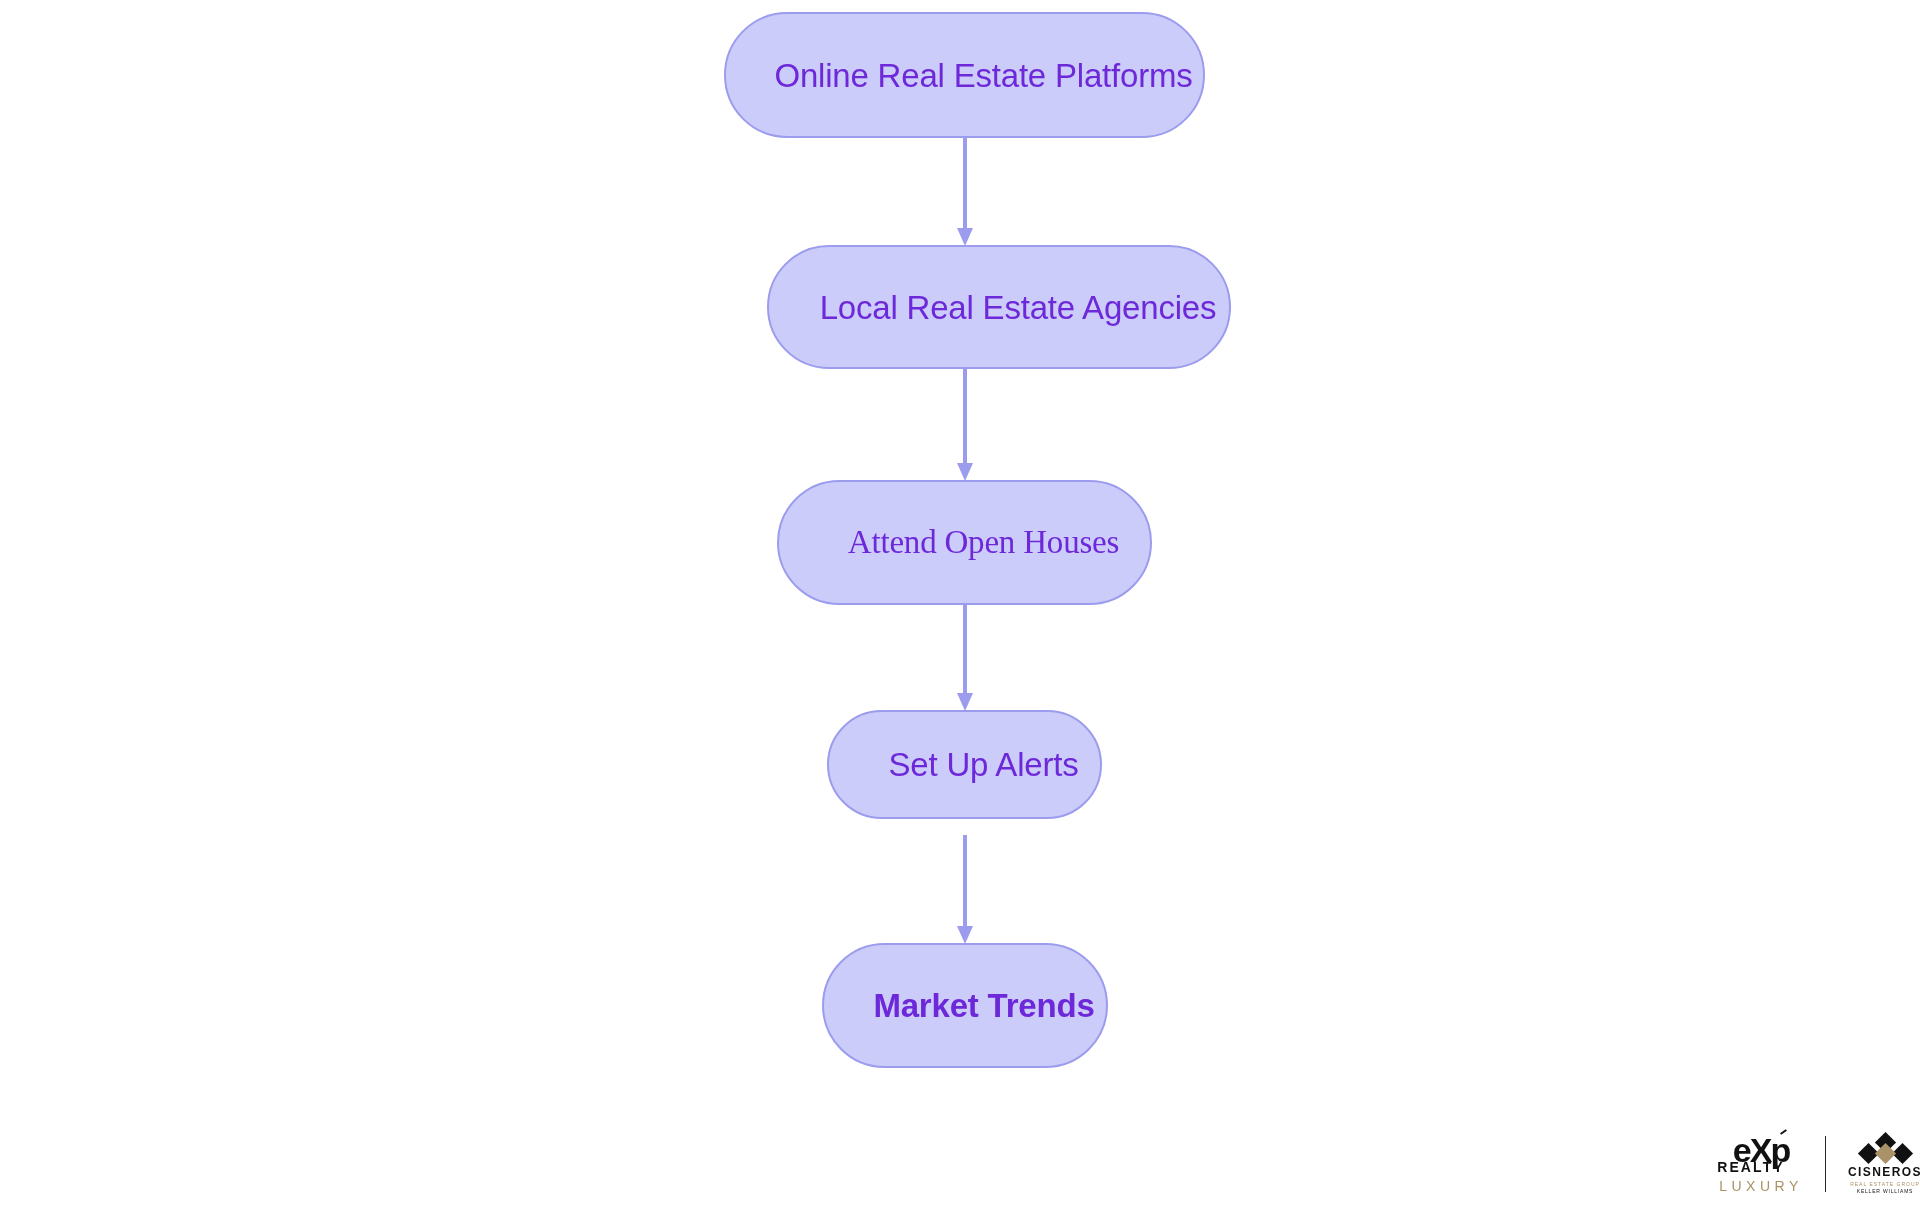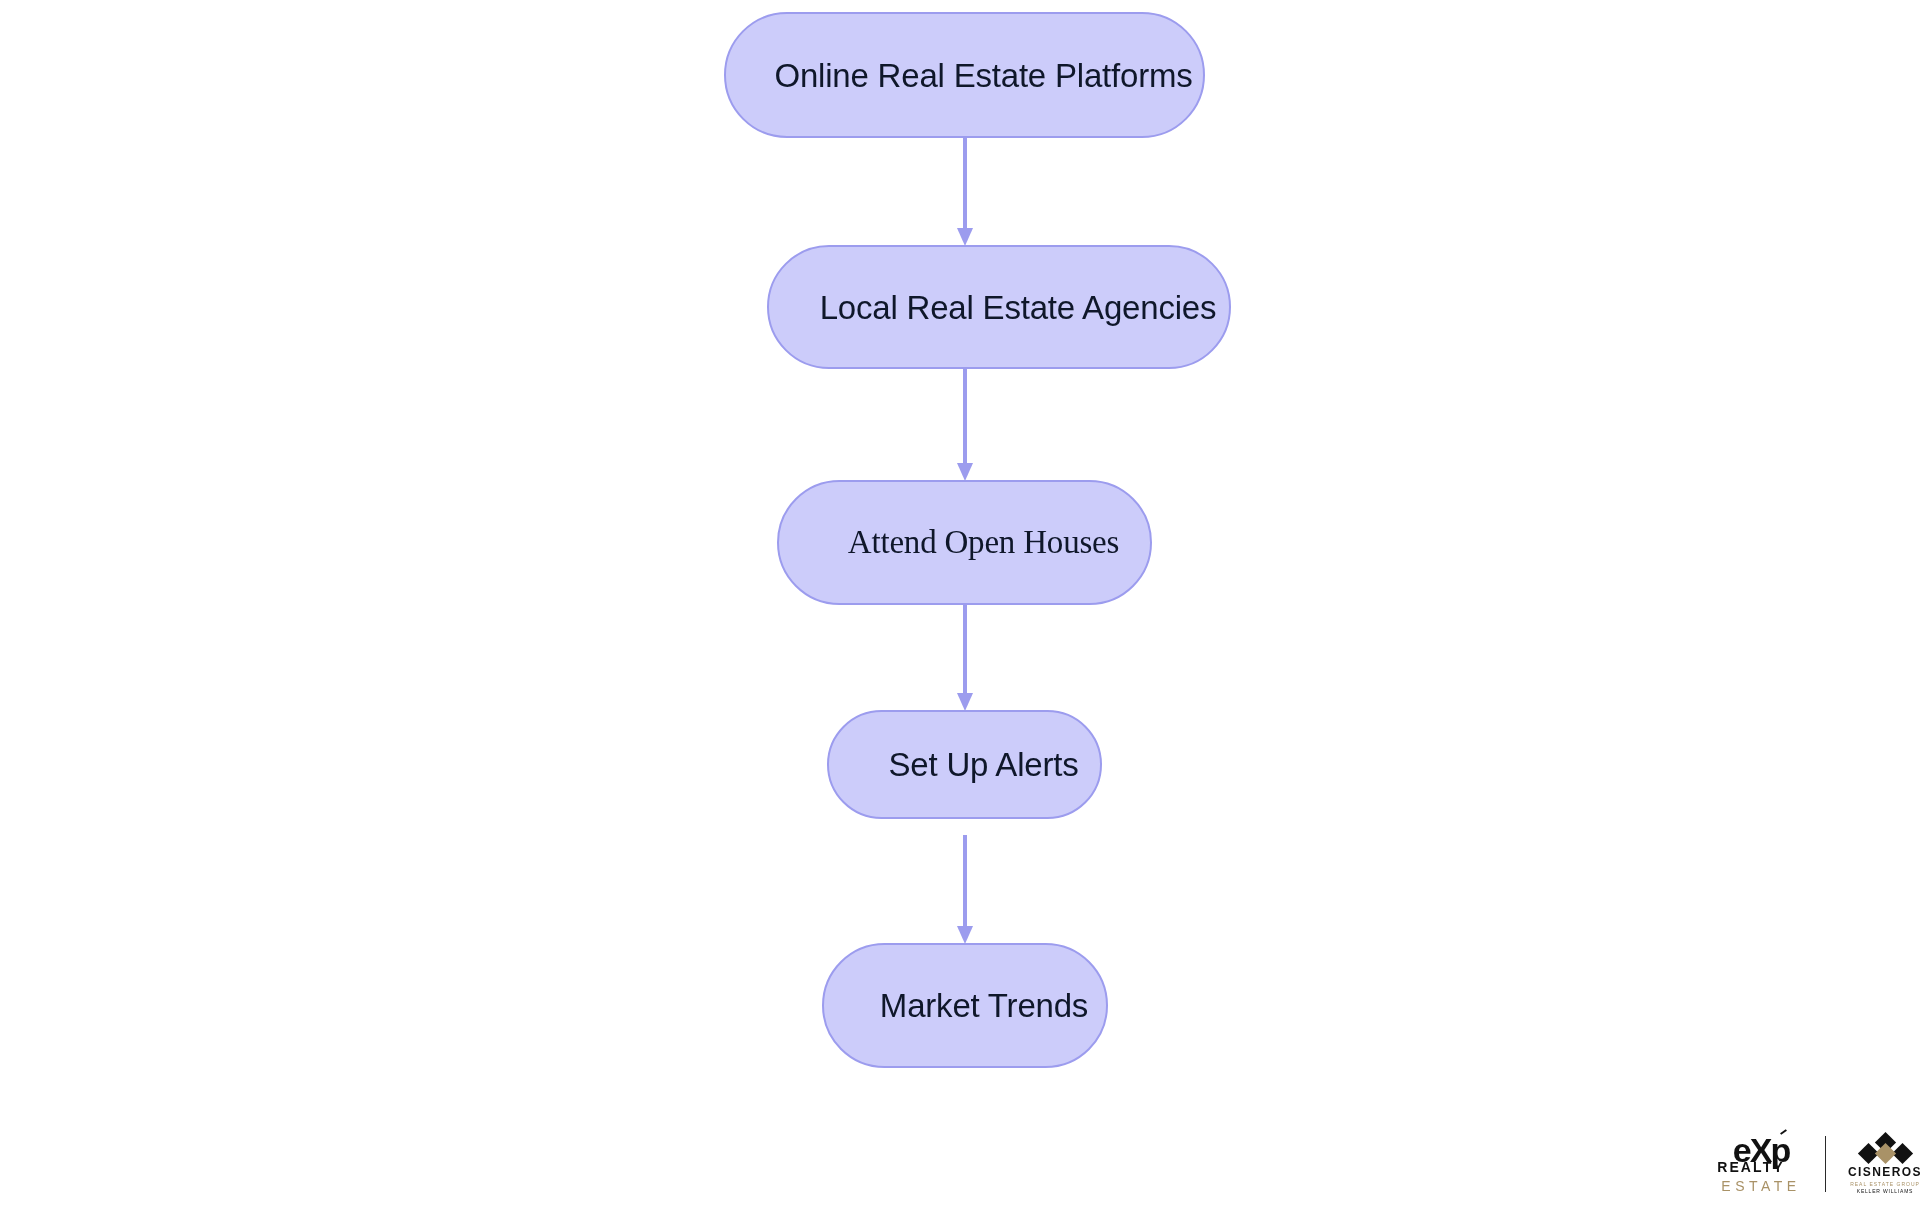--- a/index.html
+++ b/index.html
@@ -31,30 +31,30 @@
     border-radius: 999px;
     color: #2b2bd4;
     font-family: "Liberation Sans", sans-serif;
     font-size: 33px;
     font-weight: 400;
     letter-spacing: -0.2px;
     white-space: nowrap;
     user-select: none;
   }
   .node-label {
-    color: #0f172a;
+    color: #6d28d9;
     line-height: 1;
     margin-left: 38px;
   }
 
   .node-1 { left: 724px; top: 12px;  width: 481px; height: 126px; }
   .node-2 { left: 767px; top: 245px; width: 464px; height: 124px; }
   .node-3 { left: 777px; top: 480px; width: 375px; height: 125px; font-family: Liberation Serif, serif; }
   .node-4 { left: 827px; top: 710px; width: 275px; height: 109px; }
-  .node-5 { left: 822px; top: 943px; width: 286px; height: 125px; }
+  .node-5 { left: 822px; top: 943px; width: 286px; height: 125px; font-weight: bold; }
 
   
   .connector {
     position: absolute;
     left: 957px;
     width: 16px;
   }
   .connector .shaft {
     position: absolute;
     left: 6px;
@@ -237,21 +237,21 @@
   </div>
 
   <div id="brand">
 
     <div class="brand-exp">
       <span class="exp-word">
         <span>eXp</span>
         <span class="tick"></span>
       </span>
       <span class="exp-realty">REALTY</span>
-      <span class="exp-luxury">ESTATE</span>
+      <span class="exp-luxury">LUXURY</span>
     </div>
 
     <div class="brand-divider"></div>
 
     <div class="brand-cisneros">
       <span class="cis-mark">
         <i class="d-top"></i>
         <i class="d-left"></i>
         <i class="d-right"></i>
         <i class="d-mid"></i>

